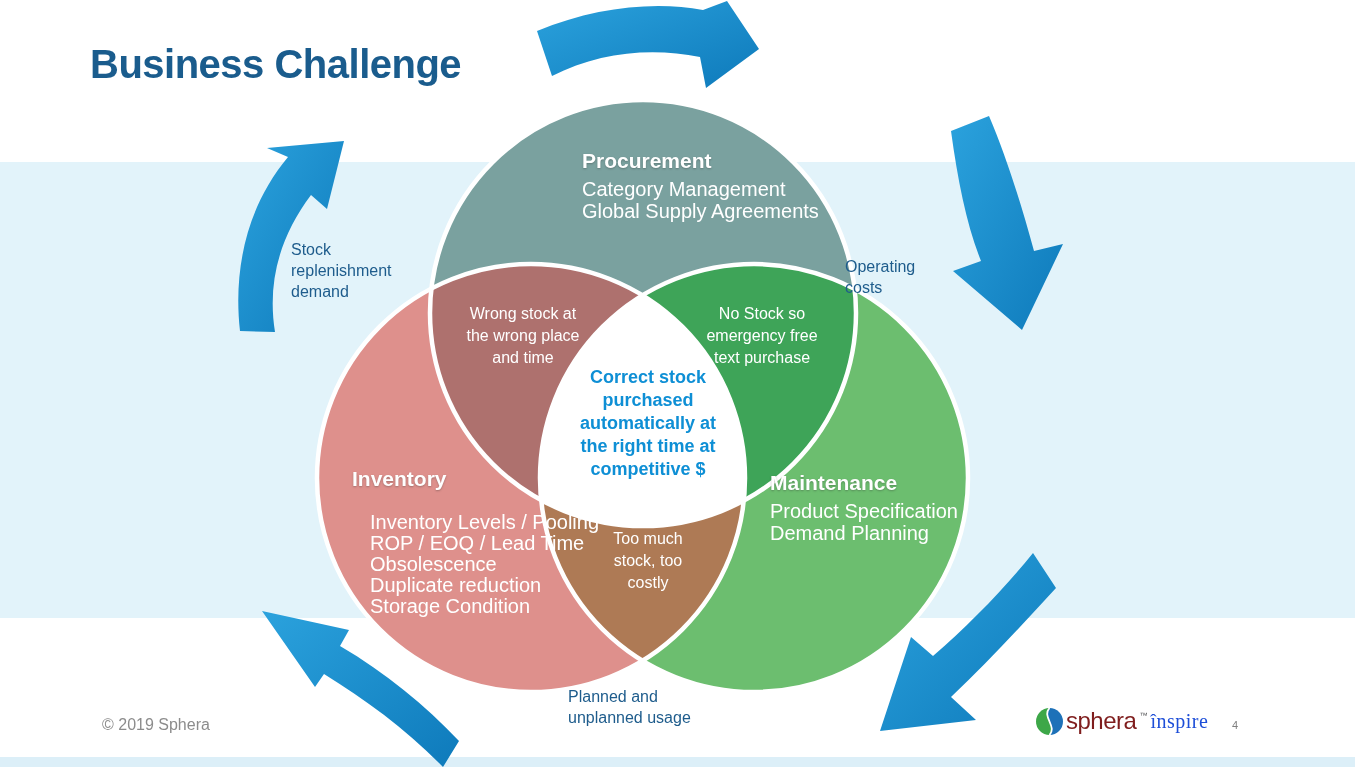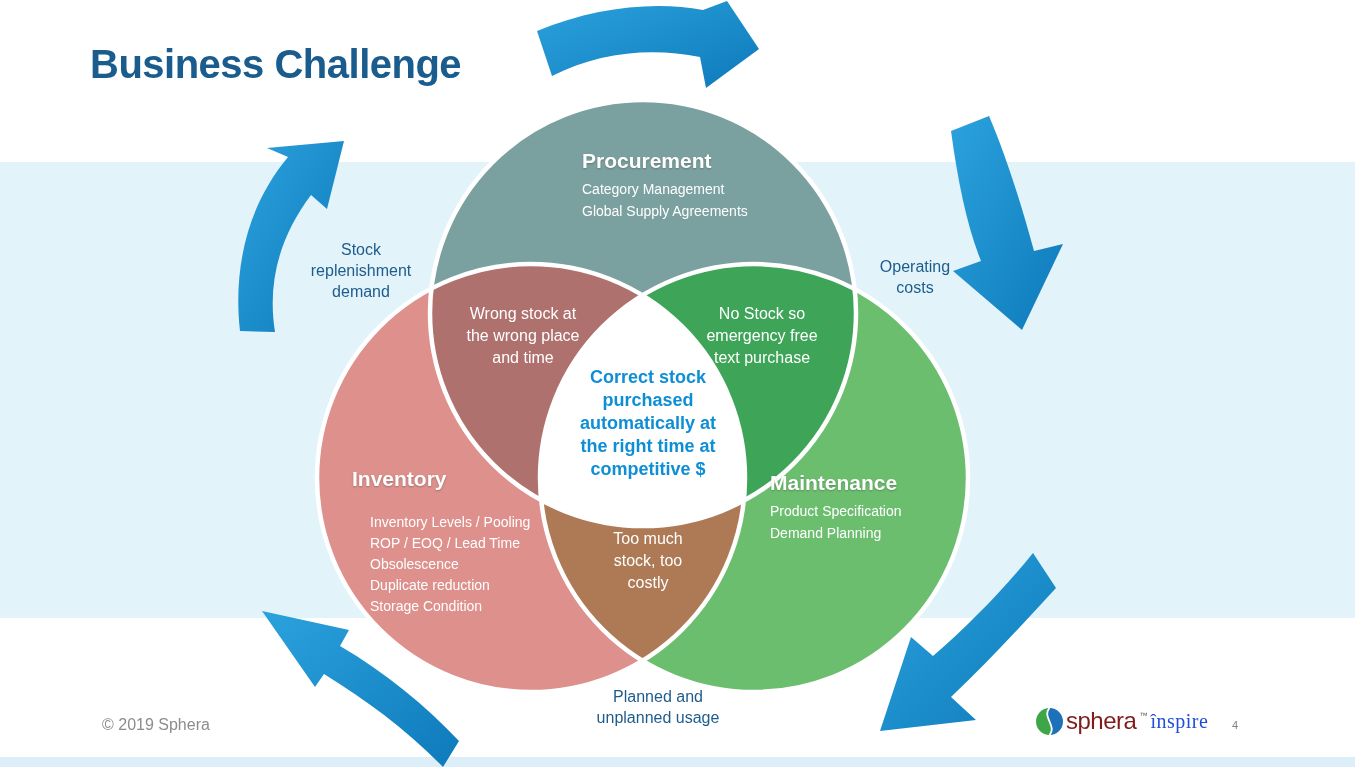--- a/index.html
+++ b/index.html
@@ -15,40 +15,40 @@
   .page-title {
     left:90px; top:42px; font-size:40px; font-weight:bold; color:#1A5C8D;
     letter-spacing:-0.5px;
   }
 
   .circle-block { color:#ffffff; }
   .circle-title {
     font-size:21px; font-weight:bold; color:#ffffff;
     text-shadow:0 1px 2px rgba(50,50,50,0.35);
   }
-  .circle-details { font-size:14px; line-height:22px; margin-top:5px; }
+  .circle-details { font-size:20px; line-height:22px; margin-top:5px; }
   .t-procurement { left:582px; top:149px; width:260px; }
   .t-inventory   { left:352px; top:467px; width:260px; }
   .t-inventory .circle-details { margin-left:18px; line-height:21px;margin-top:21px; }
   .t-maintenance { left:770px; top:471px; width:240px; }
 
   .overlap-text {
     color:#ffffff; font-size:16px; line-height:22px; text-align:center;
   }
   .t-wrongstock { left:433px; top:303px; width:180px; }
   .t-nostock    { left:672px; top:303px; width:180px; }
   .t-toomuch    { left:573px; top:528px; width:150px; }
 
   .t-center {
     left:556px; top:366px; width:184px; text-align:center;
     color:#0E8FD5; font-size:18px; font-weight:bold; line-height:23px;
   }
 
   .outer-label {
-    color:#1E5C8C; font-size:16px; line-height:21px; text-align:center;
+    color:#1E5C8C; font-size:16px; line-height:21px; 
   }
   .t-label-left   { left:291px; top:239px; width:140px; }
   .t-label-right  { left:845px; top:256px; width:140px; }
   .t-label-bottom { left:568px; top:686px; width:180px; }
 
   .copyright { left:102px; top:716px; font-size:16px; color:#8C8C8C; }
   .footer-logo {
     left:1036px; top:707px; display:flex; align-items:center; gap:3px;
   }
   .footer-logo .brand { font-size:24px; font-weight:normal; color:#7f1d1d; letter-spacing:-0.5px; }

